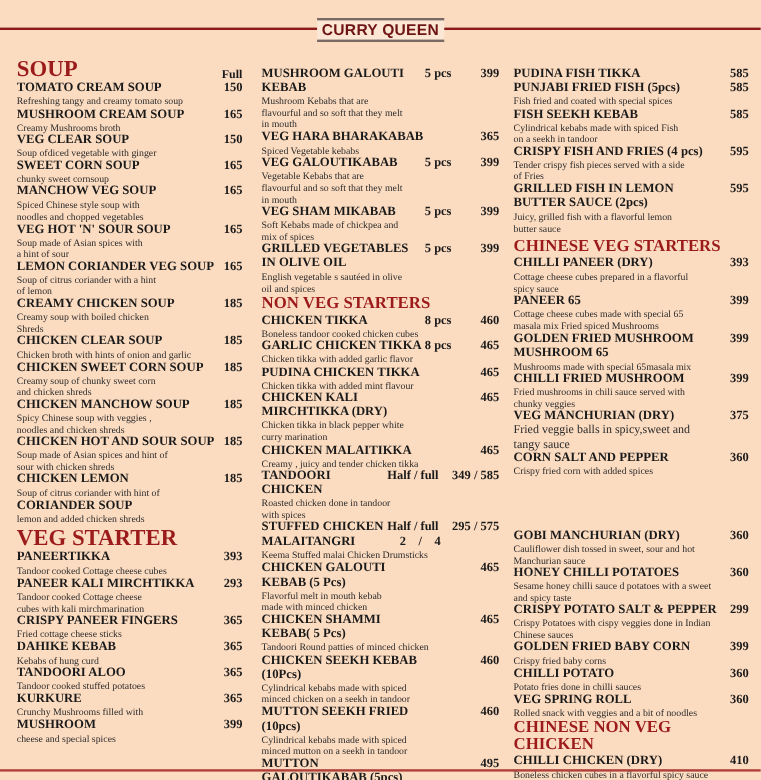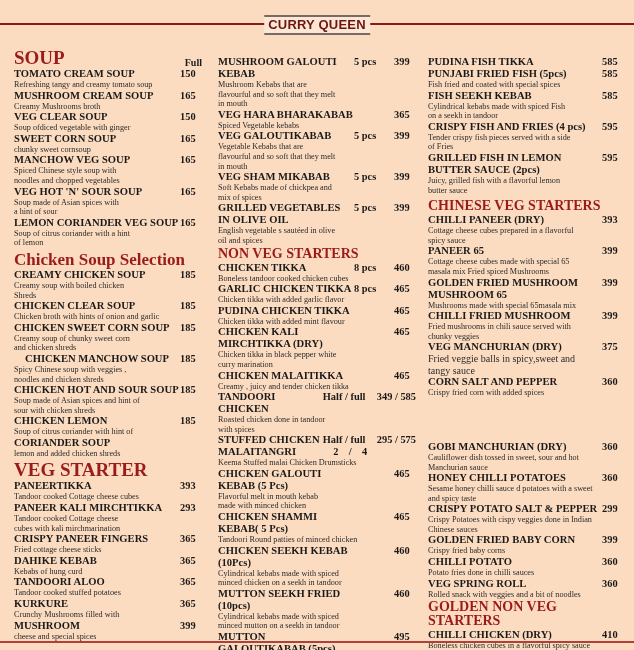--- a/index.html
+++ b/index.html
@@ -27,21 +27,21 @@
   .col3 { left: 428px; width: 196px; }
   .sec-title {
     color: #9b1b1b; font-weight: bold; line-height: 1;
   }
   .sec-big { font-size: 19px; margin: 2px 0 1px 0; }
   .sec-mid { font-size: 14px; margin: 1px 0 1px 0; }
   .item { margin: 0; }
   .row { display: flex; align-items: baseline; }
   .name { font-weight: bold; font-size: 10.6px; flex: 1; line-height: 12px; white-space: nowrap; }
   .qty { font-weight: bold; font-size: 10.4px; width: 40px; text-align: left; line-height: 12px; white-space: nowrap; }
-  .price { font-weight: bold; font-size: 10.4px; text-align: left; line-height: 12px; white-space: nowrap; min-width: 22px; font-family: Liberation Serif, serif; }
+  .price { font-weight: bold; font-size: 10.4px; text-align: right; line-height: 12px; white-space: nowrap; min-width: 22px; font-family: Liberation Serif, serif; }
   .desc { font-size: 8.2px; line-height: 9.6px; color: #2a2a2a; white-space: pre-line; }
   .full-label { text-align: right; font-weight: bold; font-size: 10px; margin-top: -11px; line-height: 11px; }
 </style>
 </head>
 <body>
 
 <div class="header">
   <div class="header-line"></div>
   <div class="brand">CURRY QUEEN</div>
 </div>
@@ -96,21 +96,20 @@
       </div>
       <div class="item">
         <div class="row">
           <span class="name" style="white-space: pre-line;">LEMON CORIANDER VEG SOUP</span>
           <span class="price">165</span>
         </div>
         <div class="desc">Soup of citrus coriander with a hint
 of lemon</div>
       </div>
     </div>
-  <div class="sec-title sec-big" style="font-size:17px;margin-top:3px">Chicken Soup Selection</div>
   <div>
       <div class="item">
         <div class="row">
           <span class="name" style="white-space: pre-line;">CREAMY CHICKEN SOUP</span>
           <span class="price">185</span>
         </div>
         <div class="desc">Creamy soup with boiled chicken
 Shreds</div>
       </div>
       <div class="item">
@@ -123,21 +122,21 @@
       <div class="item">
         <div class="row">
           <span class="name" style="white-space: pre-line;">CHICKEN SWEET CORN SOUP</span>
           <span class="price">185</span>
         </div>
         <div class="desc">Creamy soup of chunky sweet corn
 and chicken shreds</div>
       </div>
       <div class="item">
         <div class="row">
-          <span class="name" style="white-space: pre-line; text-align: center;">CHICKEN MANCHOW SOUP</span>
+          <span class="name" style="white-space: pre-line;">CHICKEN MANCHOW SOUP</span>
           <span class="price">185</span>
         </div>
         <div class="desc">Spicy Chinese soup with veggies ,
 noodles and chicken shreds</div>
       </div>
       <div class="item">
         <div class="row">
           <span class="name" style="white-space: pre-line;">CHICKEN HOT AND SOUR SOUP</span>
           <span class="price">185</span>
         </div>
@@ -505,21 +504,21 @@
         <div class="desc">Potato fries done in chilli sauces</div>
       </div>
       <div class="item">
         <div class="row">
           <span class="name" style="white-space: pre-line;">VEG SPRING ROLL</span>
           <span class="price">360</span>
         </div>
         <div class="desc">Rolled snack with veggies and a bit of noodles</div>
       </div>
     </div>
-  <div class="sec-title sec-mid">GOLDEN NON VEG STARTERS</div>
+  <div class="sec-title sec-mid">CHINESE NON VEG CHICKEN</div>
   <div>
       <div class="item">
         <div class="row">
           <span class="name" style="white-space: pre-line;">CHILLI CHICKEN (DRY)</span>
           <span class="price">410</span>
         </div>
         <div class="desc">Boneless chicken cubes in a flavorful spicy sauce</div>
       </div>
       <div class="item">
         <div class="row">

